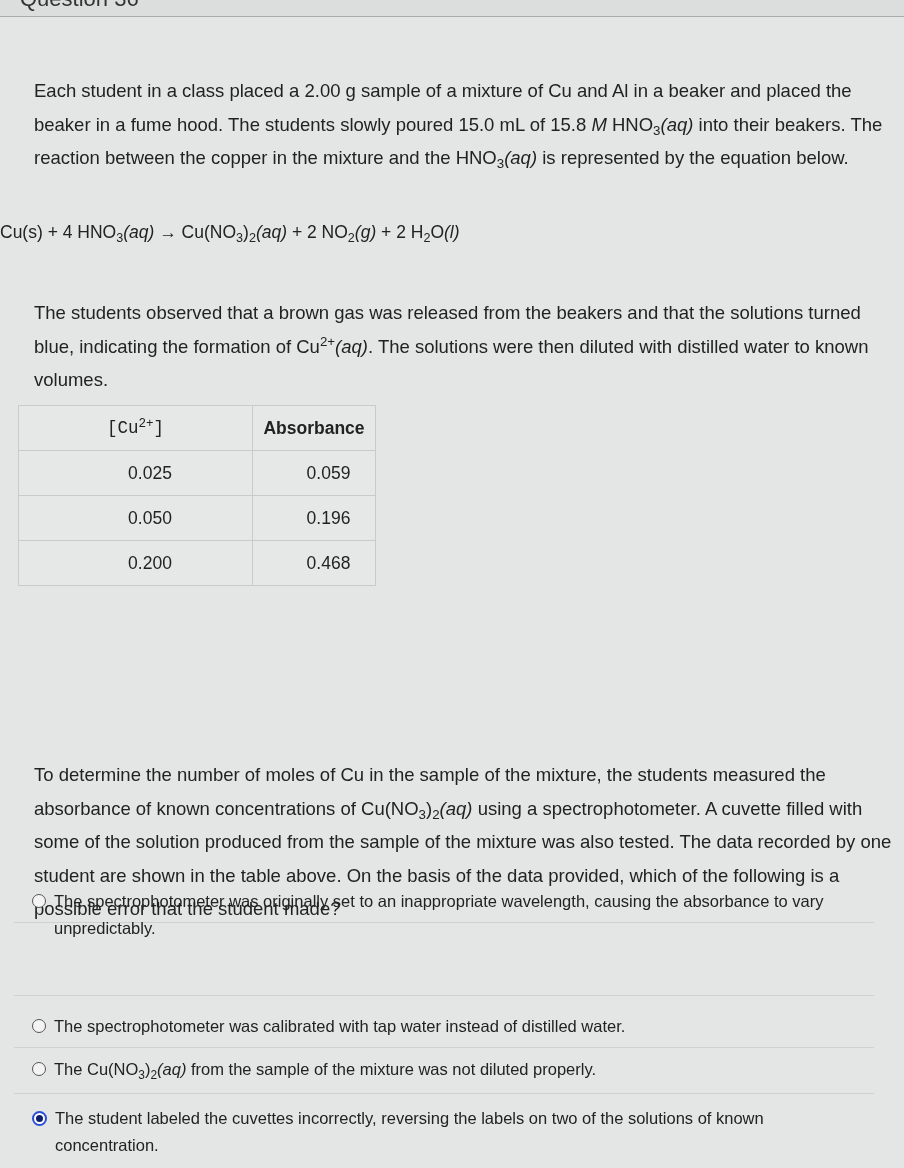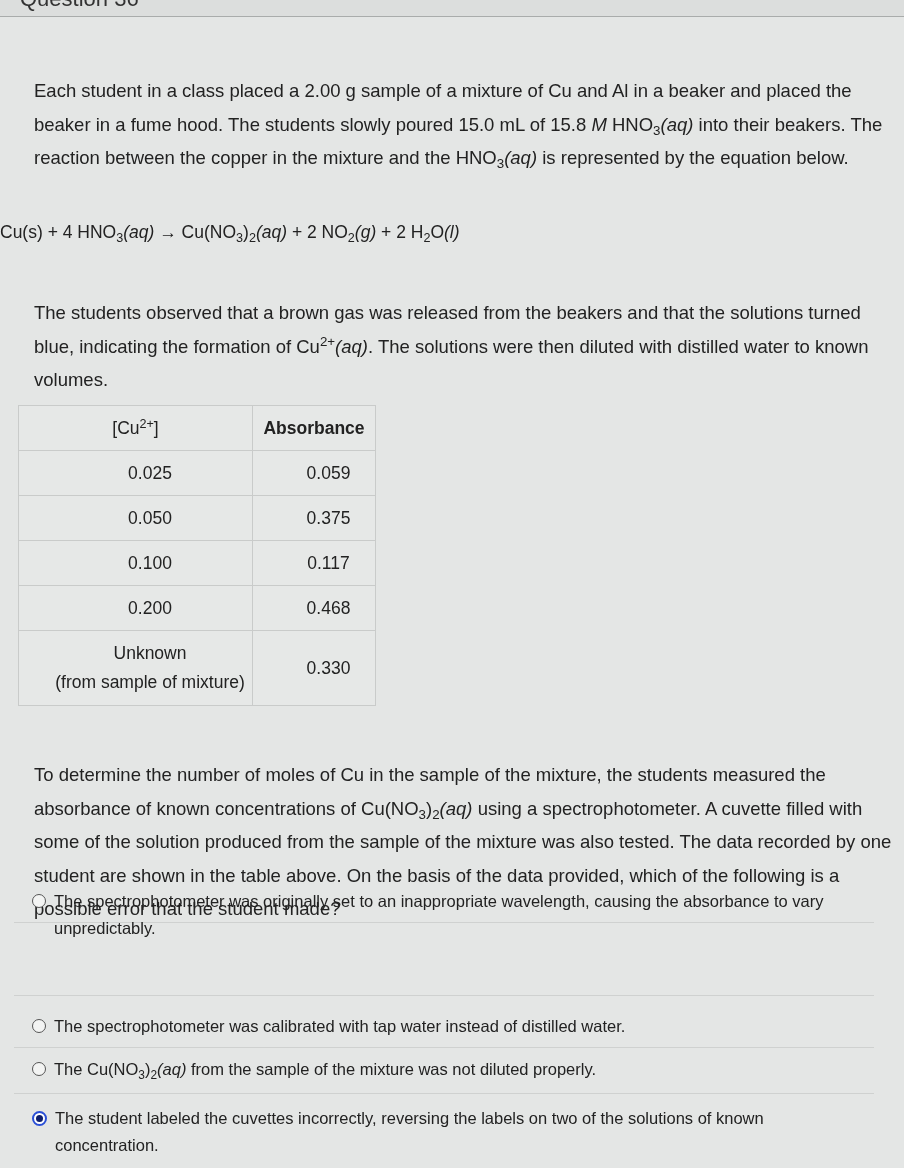--- a/index.html
+++ b/index.html
@@ -31,21 +31,21 @@
     border-collapse:collapse; font-size:17.5px;
     background:#e6e8e7;
   }
   table.data td, table.data th {
     border:1px solid #c9cbca; text-align:center; padding:0;
     font-weight:normal;
   }
   table.data th { font-weight:bold; height:44px; }
   table.data td { height:44px;padding-left:29px; }
   table.data tr.unk td { height:74px; line-height:29px; }
-  .col1 { width:233px; }
+  .col1 { width:233px;font-family:Liberation Mono, monospace; }
   .col2 { width:122px; }
   .divider { position:absolute; left:14px; width:860px; height:1px; background:#cfd1d0; }
   .choice {
     position:absolute; left:32px; width:830px;
     font-size:16.5px; line-height:27px;
     display:flex;
   }
   .radio {
     flex:0 0 auto; width:12px; height:12px; border:1.5px solid #555;
     border-radius:50%; margin-top:6px; margin-right:8px; background:#f3f4f3;
@@ -75,33 +75,25 @@
       <tr>
     <th class="col1" style="font-weight:normal"><span>[Cu</span><sup>2+</sup><span>]</span></th>
     <th class="col2" style="font-weight:bold">Absorbance</th>
   </tr>
   <tr>
     <td>0.025</td>
     <td>0.059</td>
   </tr>
   <tr>
     <td>0.050</td>
-    <td>0.375</td>
-  </tr>
-  <tr>
-    <td>0.100</td>
-    <td>0.117</td>
+    <td>0.196</td>
   </tr>
   <tr>
     <td>0.200</td>
     <td>0.468</td>
-  </tr>
-  <tr class="unk">
-    <td><span>Unknown</span><br><span>(from sample of mixture)</span></td>
-    <td>0.330</td>
   </tr>
 </tbody>
   </table>
 
 <p class="para p3"><span>To determine the number of moles of Cu in the sample of the mixture, the students measured the absorbance of known concentrations of Cu(NO</span><sub>3</sub><span>)</span><sub>2</sub><i>(aq)</i><span> using a spectrophotometer. A cuvette filled with some of the solution produced from the sample of the mixture was also tested. The data recorded by one student are shown in the table above. On the basis of the data provided, which of the following is a possible error that the student made?</span></p>
 
 <div class="divider" style="top:922px"></div>
 
 <div class="choice" style="top:888px">
   <span class="radio"></span>

